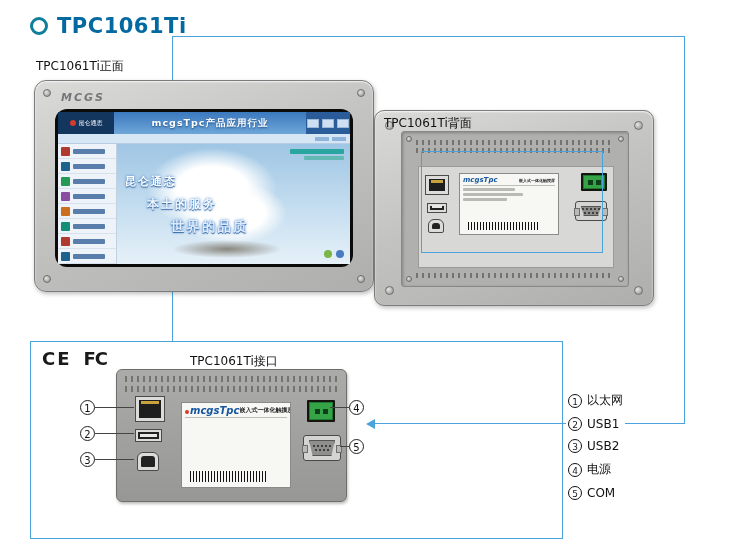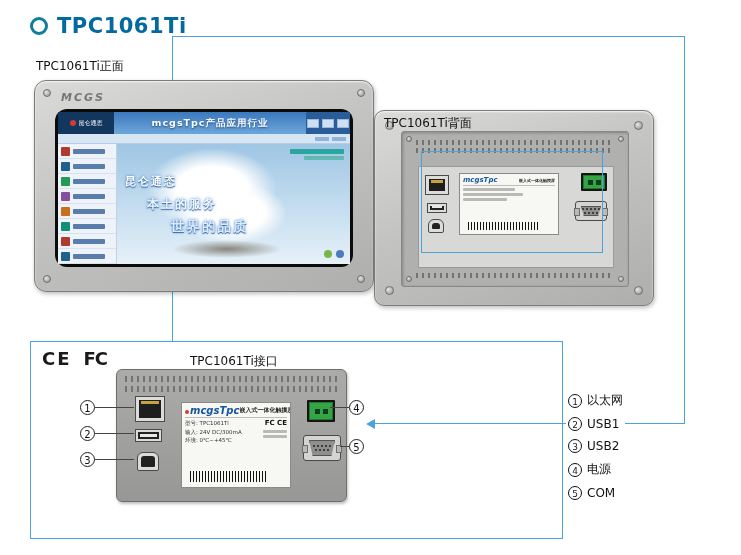--- a/index.html
+++ b/index.html
@@ -305,33 +305,20 @@
     <div class="usbb" style="left:20px;top:82px;width:22px;height:19px;">
         <div class="inner"></div>
       </div>
 
     <div class="sticker" style="left:64px;top:32px;width:110px;height:86px;">
       <div class="stk-row">
         <span class="stk-brand" style="font-size:10px;"><span class="rdot"></span><span>mcgsTpc</span></span>
         <span class="stk-prod" style="font-size:6px;">嵌入式一体化触摸屏</span>
       </div>
       <div class="stk-div"></div>
-      <div class="stk-info">
-        <div class="stk-lines" style="font-size:5.5px;">
-          <div>型号: TPC1061Ti</div>
-          <div>输入: 24V DC/300mA</div>
-          <div>环境: 0℃~+45℃</div>
-        </div>
-        <div class="stk-certs" style="font-size:7px;">
-          <span>FC</span>
-          <span>CE</span>
-          <div class="graybar" style="width:24px;height:3px;margin-top:3px;"></div>
-          <div class="graybar" style="width:24px;height:3px;margin-top:2px;"></div>
-        </div>
-      </div>
       <div class="barcode" style="position:absolute;left:8px;bottom:5px;width:78px;height:11px;"></div>
     </div>
 
     <div class="pwr" style="left:190px;top:30px;width:24px;height:18px;">
       <div class="grn">
           <span class="hole"></span>
           <span class="hole"></span>
         </div>
     </div>
     <div class="db9" style="left:186px;top:65px;width:38px;height:26px;">

